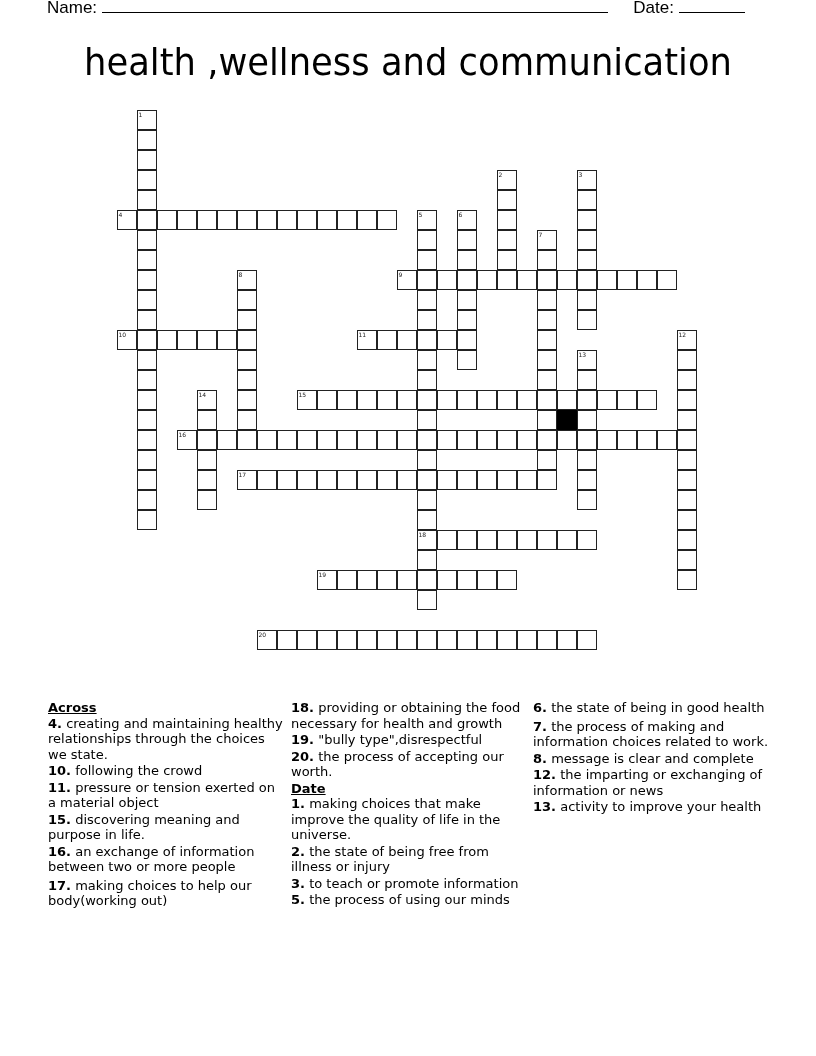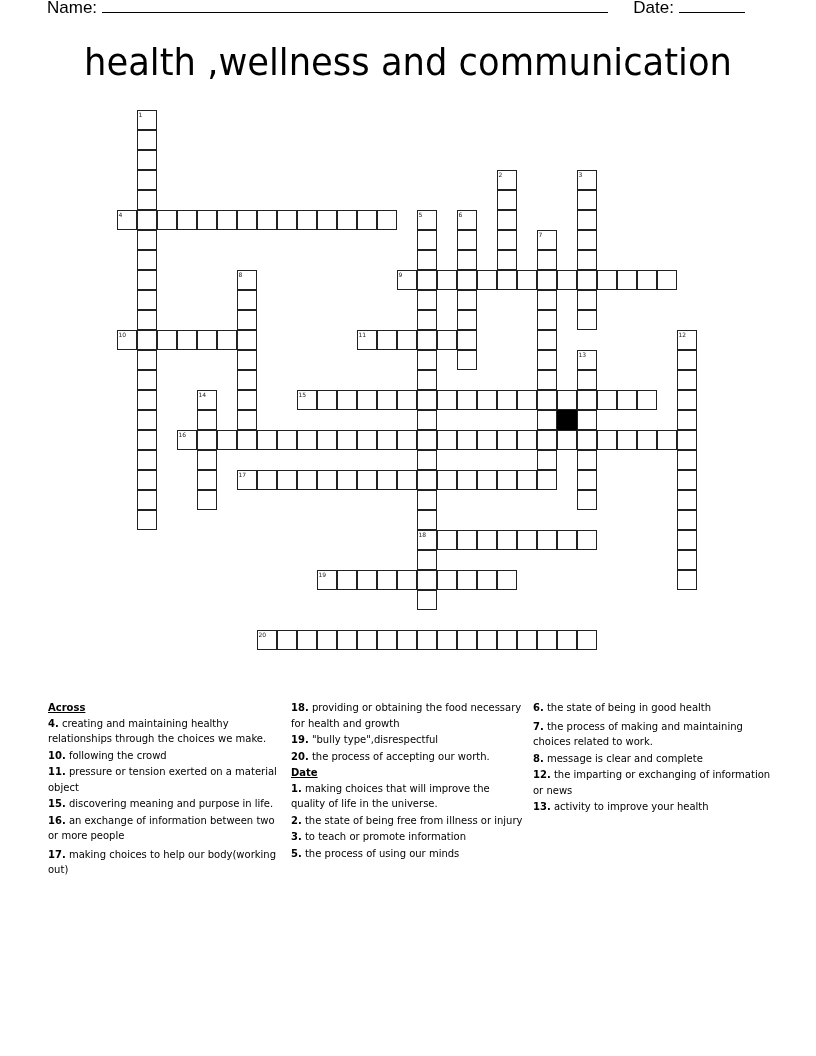--- a/index.html
+++ b/index.html
@@ -4,21 +4,21 @@
 <style>
   html, body { margin:0; padding:0; background:#fff; }
   body { width:816px; height:1056px; position:relative; overflow:hidden; font-family:"DejaVu Sans", sans-serif; color:#000; }
   .header-line { position:absolute; top:-2px; left:47px; font-family:"Liberation Sans", sans-serif; font-size:17px; white-space:nowrap; }
   .header-line .blank { display:inline-block; border-bottom:1px solid #000; height:14px; vertical-align:baseline; }
   .title { position:absolute; top:40px; left:0; width:816px; text-align:center; font-size:38px; font-family:"DejaVu Sans", sans-serif; letter-spacing:0px; transform:scaleX(0.93); }
   .grid { position:absolute; left:117px; top:110px; width:600px; height:560px; }
   .cell { position:absolute; width:20px; height:20px; box-sizing:border-box; border:1px solid #222; background:#fff; margin-left:-0.5px; margin-top:-0.5px; }
   .cell.black { background:#000; border-color:#000; }
   .num { position:absolute; top:0px; left:1px; font-size:6px; line-height:7px; color:#222; font-family:"DejaVu Sans", sans-serif; }
-  .clues { position:absolute; top:700px; font-size:10px; line-height:15.5px; font-family:"DejaVu Sans", sans-serif; }
+  .clues { position:absolute; top:700px; font-size:13px; line-height:15.5px; font-family:"DejaVu Sans", sans-serif; }
   .col1 { left:48px; width:236px; }
   .col2 { left:291px; width:236px; }
   .col3 { left:533px; width:240px; }
   .heading { text-decoration:underline; font-weight:bold; margin-top:0; }
   .clue { margin-bottom:1px; }
   .clue b { font-weight:bold; }
   .gap { margin-top:3px; }
 </style>
 </head>
 <body>
@@ -298,38 +298,38 @@
     <div class="cell" style="left: 380px; top: 520px;"></div>
     <div class="cell" style="left: 400px; top: 520px;"></div>
     <div class="cell" style="left: 420px; top: 520px;"></div>
     <div class="cell" style="left: 440px; top: 520px;"></div>
     <div class="cell" style="left: 460px; top: 520px;"></div>
     <div class="cell black" style="left: 440px; top: 300px;"></div>
   </div>
 
 <div class="clues col1">
   <div class="heading">Across</div>
-  <div class="clue"><b>4.</b> <span>creating and maintaining healthy relationships through the choices we make.</span></div>
+  <div class="clue"><b>4.</b> <span>creating and maintaining healthy relationships through the choices we state.</span></div>
   <div class="clue"><b>10.</b> <span>following the crowd</span></div>
   <div class="clue"><b>11.</b> <span>pressure or tension exerted on a material object</span></div>
   <div class="clue"><b>15.</b> <span>discovering meaning and purpose in life.</span></div>
   <div class="clue"><b>16.</b> <span>an exchange of information between two or more people</span></div>
   <div class="clue gap"><b>17.</b> <span>making choices to help our body(working out)</span></div>
 </div>
 
 <div class="clues col2">
   <div class="clue"><b>18.</b> <span>providing or obtaining the food necessary for health and growth</span></div>
   <div class="clue"><b>19.</b> <span>"bully type",disrespectful</span></div>
   <div class="clue"><b>20.</b> <span>the process of accepting our worth.</span></div>
   <div class="heading">Date</div>
-  <div class="clue"><b>1.</b> <span>making choices that will improve the quality of life in the universe.</span></div>
+  <div class="clue"><b>1.</b> <span>making choices that make improve the quality of life in the universe.</span></div>
   <div class="clue"><b>2.</b> <span>the state of being free from illness or injury</span></div>
   <div class="clue"><b>3.</b> <span>to teach or promote information</span></div>
   <div class="clue"><b>5.</b> <span>the process of using our minds</span></div>
 </div>
 
 <div class="clues col3">
   <div class="clue"><b>6.</b> <span>the state of being in good health</span></div>
-  <div class="clue gap"><b>7.</b> <span>the process of making and maintaining choices related to work.</span></div>
+  <div class="clue gap"><b>7.</b> <span>the process of making and information choices related to work.</span></div>
   <div class="clue"><b>8.</b> <span>message is clear and complete</span></div>
   <div class="clue"><b>12.</b> <span>the imparting or exchanging of information or news</span></div>
   <div class="clue"><b>13.</b> <span>activity to improve your health</span></div>
 </div>
 
 </body></html>

